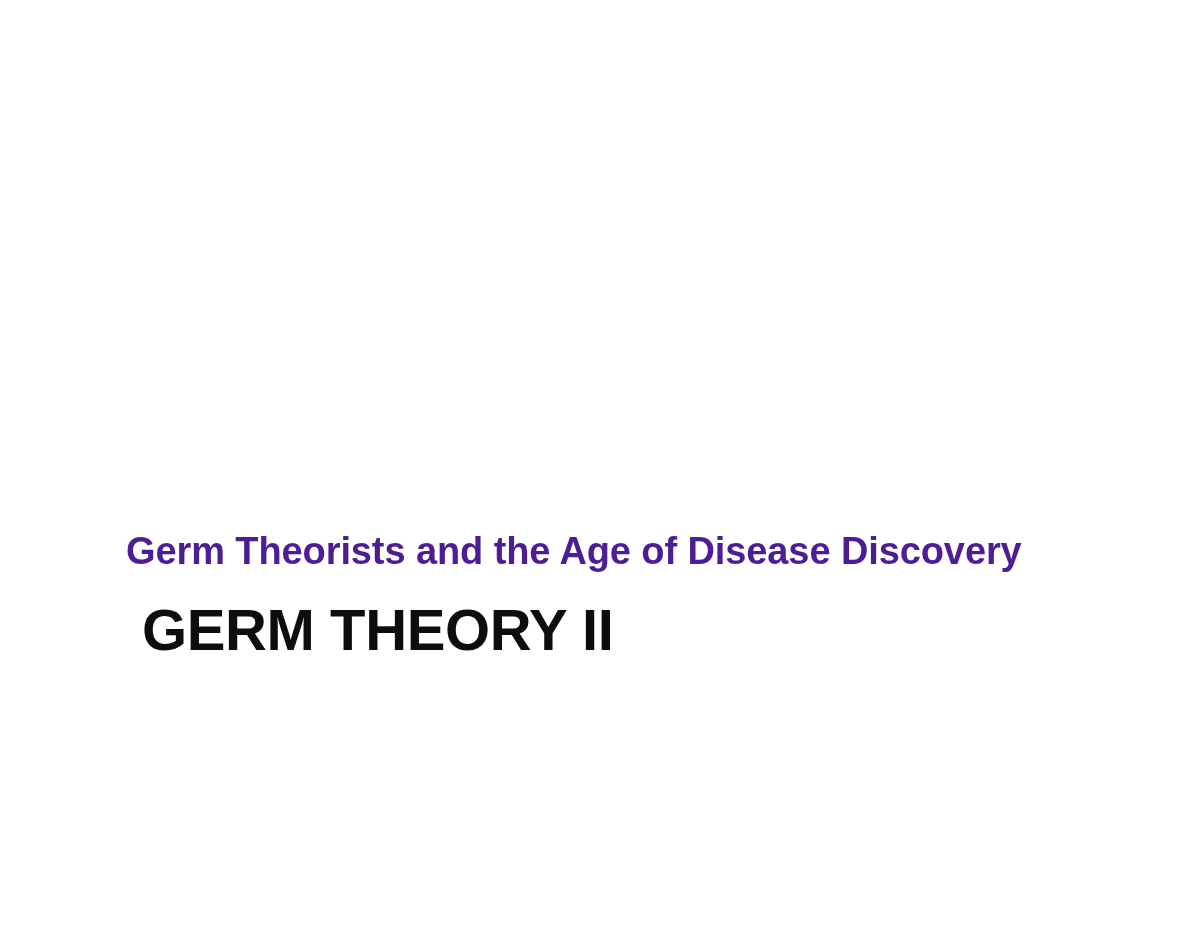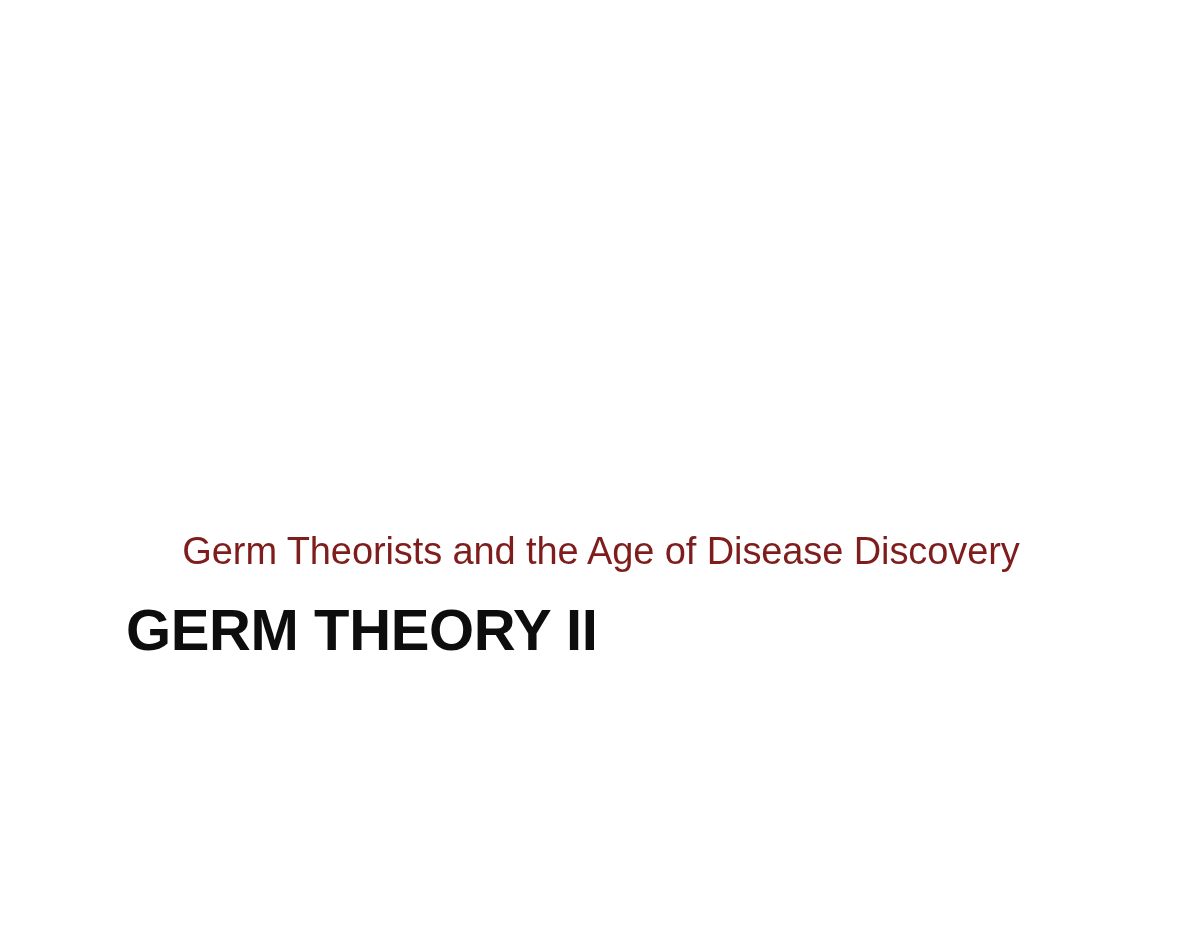--- a/index.html
+++ b/index.html
@@ -30,31 +30,30 @@
     top: 524px;
     width: 950px;
   }
 
   .slide-subtitle {
     display: block;
     margin: 0;
     padding: 0;
     font-family: "Liberation Sans", sans-serif;
     font-size: 38px;
-    font-weight: 400;
+    font-weight: 700;
     line-height: 54px;
     letter-spacing: -0.1px;
-    color: #7f1d1d;
+    color: #4c1d95;
     white-space: nowrap;
-    text-align: center;
   }
 
   .slide-title {
     display: block;
-    margin: 0;
+    margin: 16px;
     padding: 0;
     margin-top: 21px;
     font-family: "Liberation Sans", sans-serif;
     font-size: 58px;
     font-weight: 700;
     line-height: 62px;
     letter-spacing: -0.4px;
     color: #0d0d0d;
     text-transform: uppercase;
     white-space: nowrap;

